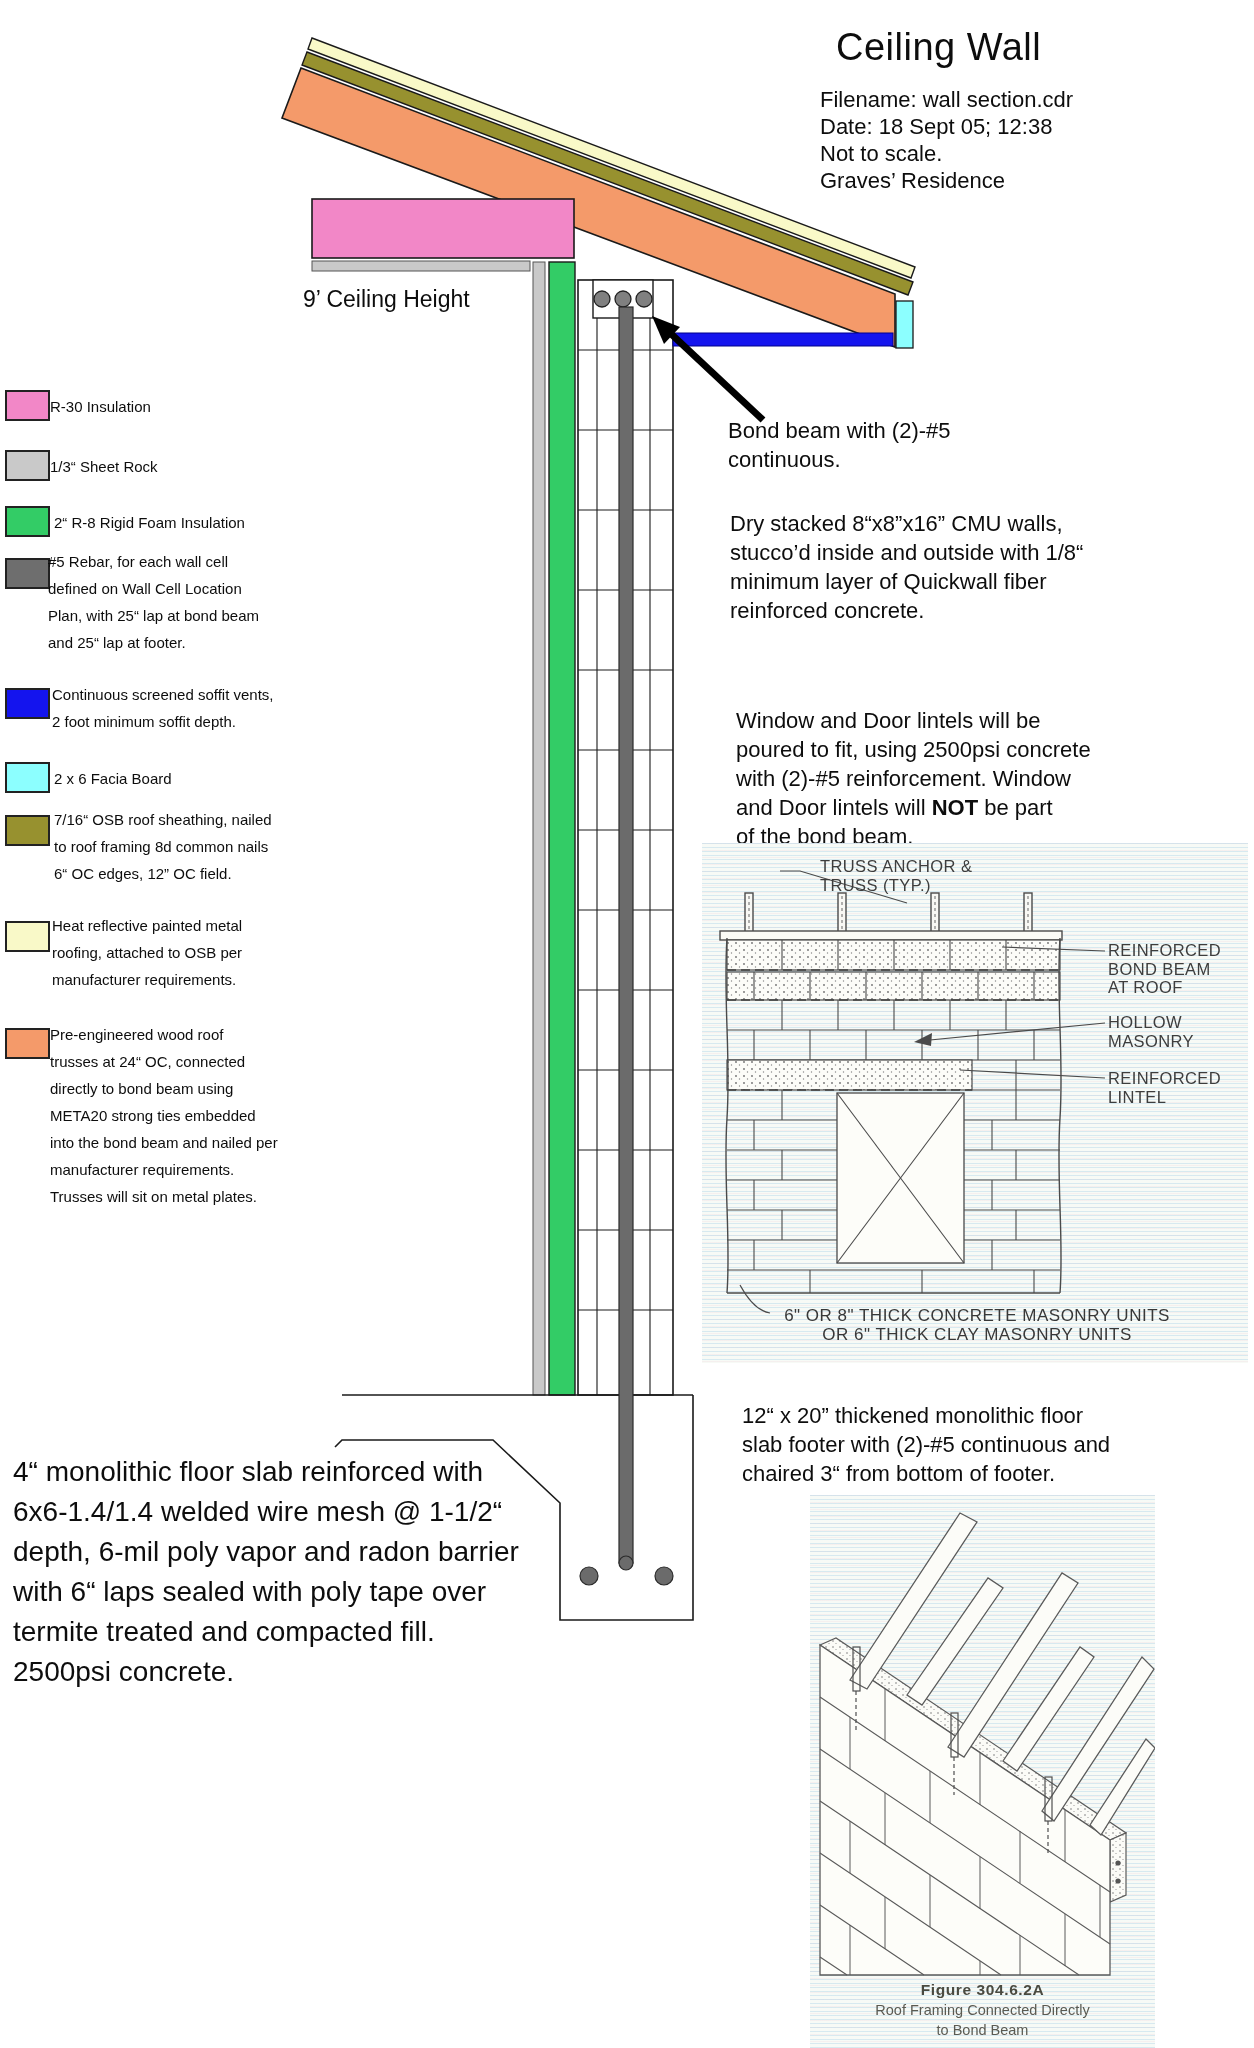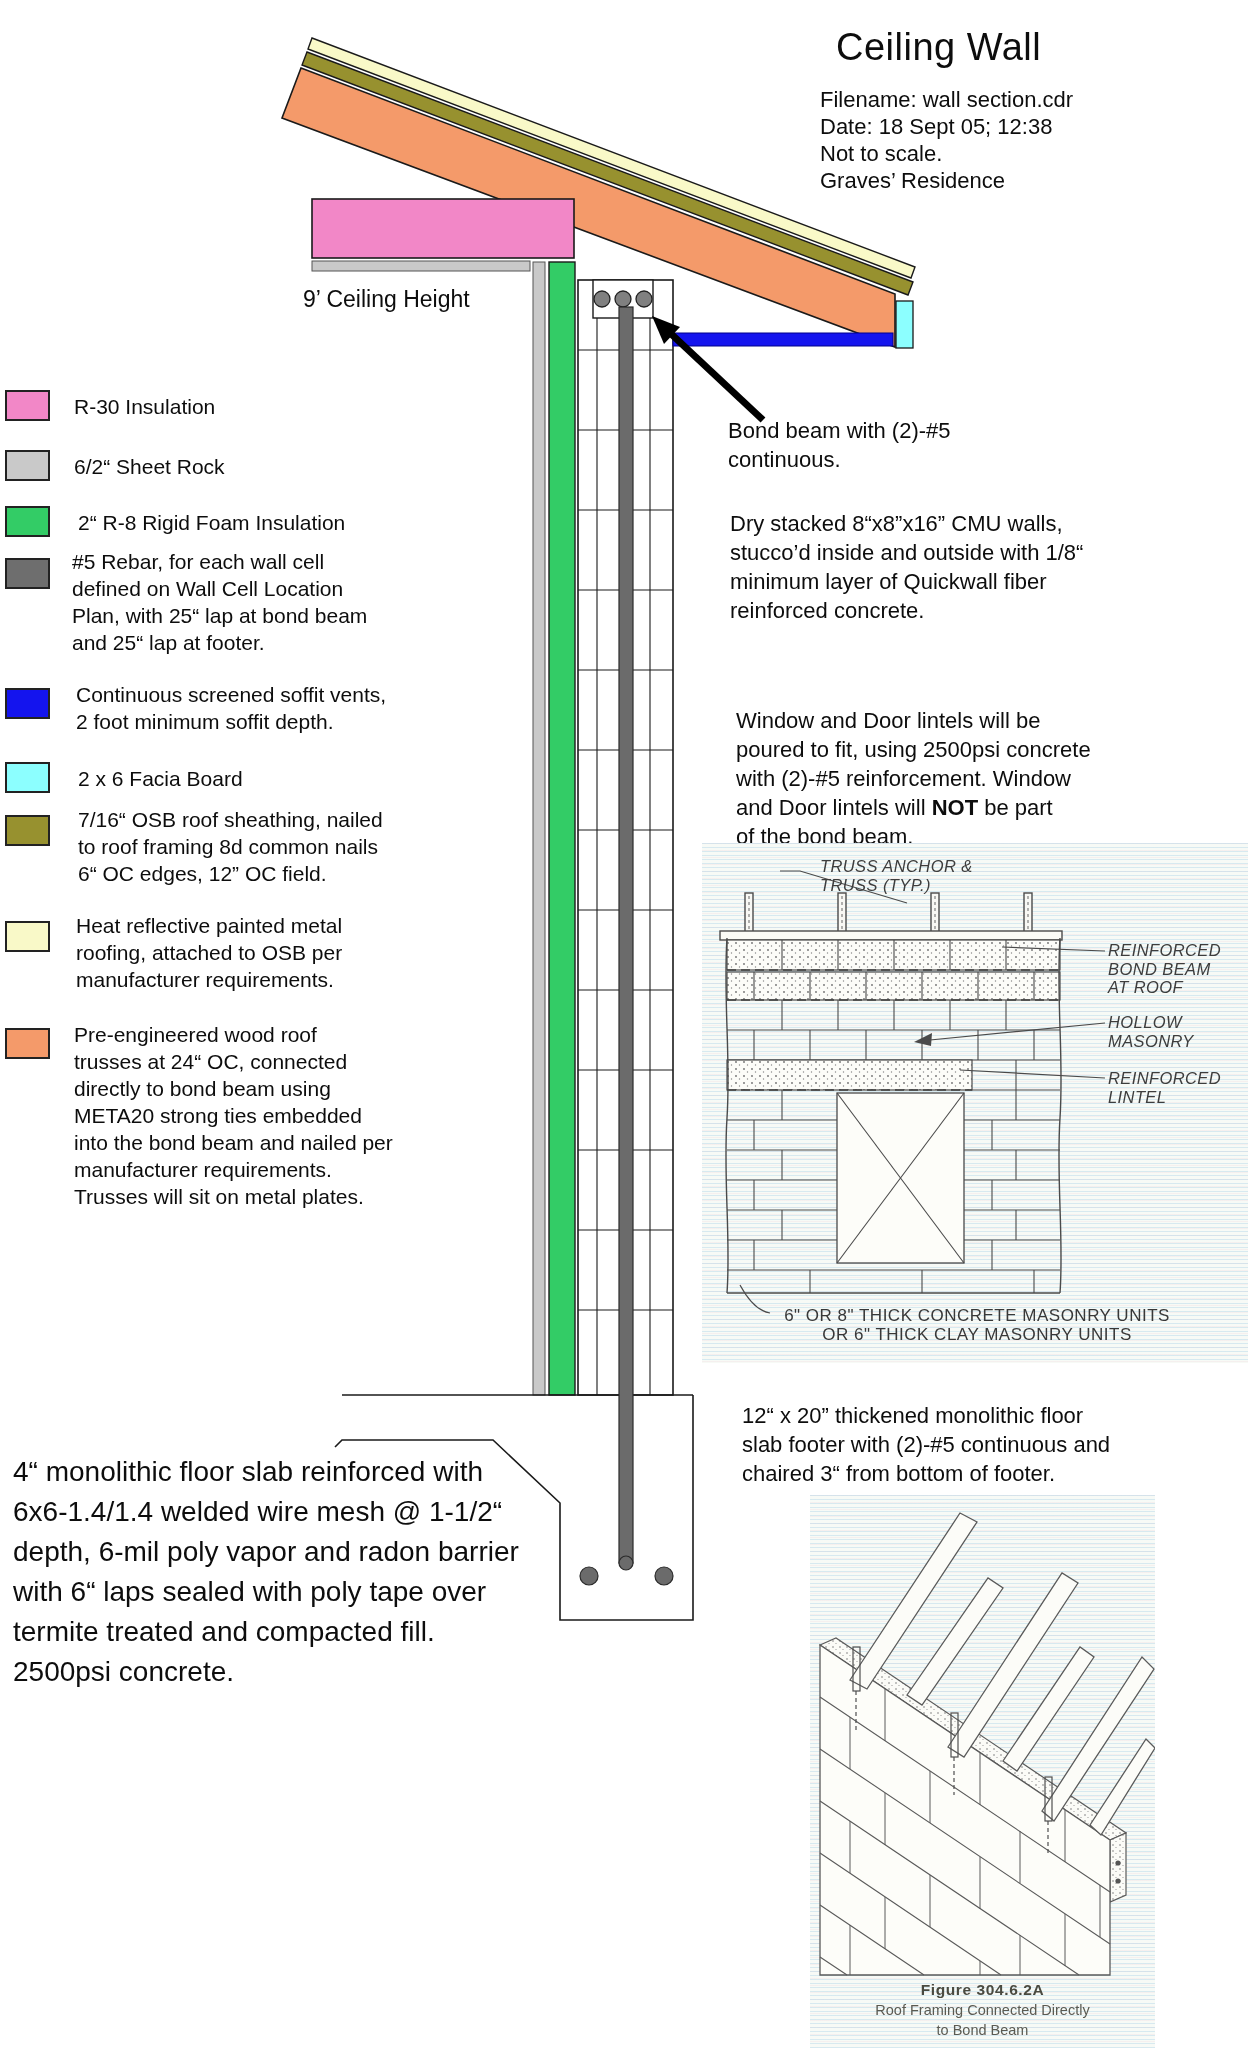--- a/index.html
+++ b/index.html
@@ -1,29 +1,29 @@
 <!DOCTYPE html>
 <html><head>
 <meta charset="utf-8">
 <style>
   html,body{margin:0;padding:0;}
   body{width:1254px;height:2048px;position:relative;background:#ffffff;
        font-family:"Liberation Sans",sans-serif;color:#0d0d0d;overflow:hidden;}
   .abs{position:absolute;}
   .pre{white-space:pre-line;}
   .body-text{font-size:22px;line-height:29px;}
-  .legend-label{font-size:21px;line-height:27px;padding-left:24px;}
+  .legend-label{font-size:15px;line-height:27px;}
   .swatch{position:absolute;left:5px;width:45px;height:31px;border:2px solid #222;box-sizing:border-box;}
   .page-title{font-size:38px;letter-spacing:.5px;}
   .info-line{font-size:22px;line-height:27px;}
   .scan{background-color:#f7faf6;
         background-image:
           repeating-linear-gradient(180deg, rgba(140,195,225,.30) 0 1px, rgba(255,255,255,0) 1px 4px),
           repeating-linear-gradient(180deg, rgba(235,185,200,.16) 0 1px, rgba(255,255,255,0) 1px 7px);}
-  .inset-label{font-size:16.5px;line-height:18.5px;letter-spacing:.4px;color:#3d3d3d;font-style:italic;}
+  .inset-label{font-size:16.5px;line-height:18.5px;letter-spacing:.4px;color:#3d3d3d;}
   .inset-caption{font-size:17px;line-height:18.5px;letter-spacing:.5px;color:#383838;text-align:center;}
   .fig-number{font-size:15.5px;font-weight:bold;color:#4a4a40;text-align:center;letter-spacing:.6px;}
   .fig-caption{font-size:14.5px;line-height:19.5px;color:#5a5a52;text-align:center;}
   svg{display:block;}
 </style>
 </head>
 <body>
 
 <svg class="abs" style="left:0;top:0" width="1254" height="1700" viewBox="0 0 1254 1700">
 
@@ -83,21 +83,21 @@
   <div class="info-line">Graves’ Residence</div>
 </div>
 
 <div class="abs" style="left:303px;top:286px;font-size:23px">9’ Ceiling Height</div>
 
 <div>
   <div class="swatch" style="top: 390px; background-color: rgb(242, 135, 199);"></div>
   <div class="abs legend-label pre" style="left:50px;top:393px">R-30 Insulation</div>
 
   <div class="swatch" style="top: 450px; background-color: rgb(201, 201, 201);"></div>
-  <div class="abs legend-label pre" style="left:50px;top:453px">6/2“ Sheet Rock</div>
+  <div class="abs legend-label pre" style="left:50px;top:453px">1/3“ Sheet Rock</div>
 
   <div class="swatch" style="top: 506px; background-color: rgb(51, 204, 102);"></div>
   <div class="abs legend-label pre" style="left:54px;top:509px">2“ R-8 Rigid Foam Insulation</div>
 
   <div class="swatch" style="top: 558px; background-color: rgb(110, 110, 110);"></div>
   <div class="abs legend-label pre" style="left:48px;top:548px">#5 Rebar, for each wall cell
 defined on Wall Cell Location
 Plan, with 25“ lap at bond beam
 and 25“ lap at footer.</div>
 

